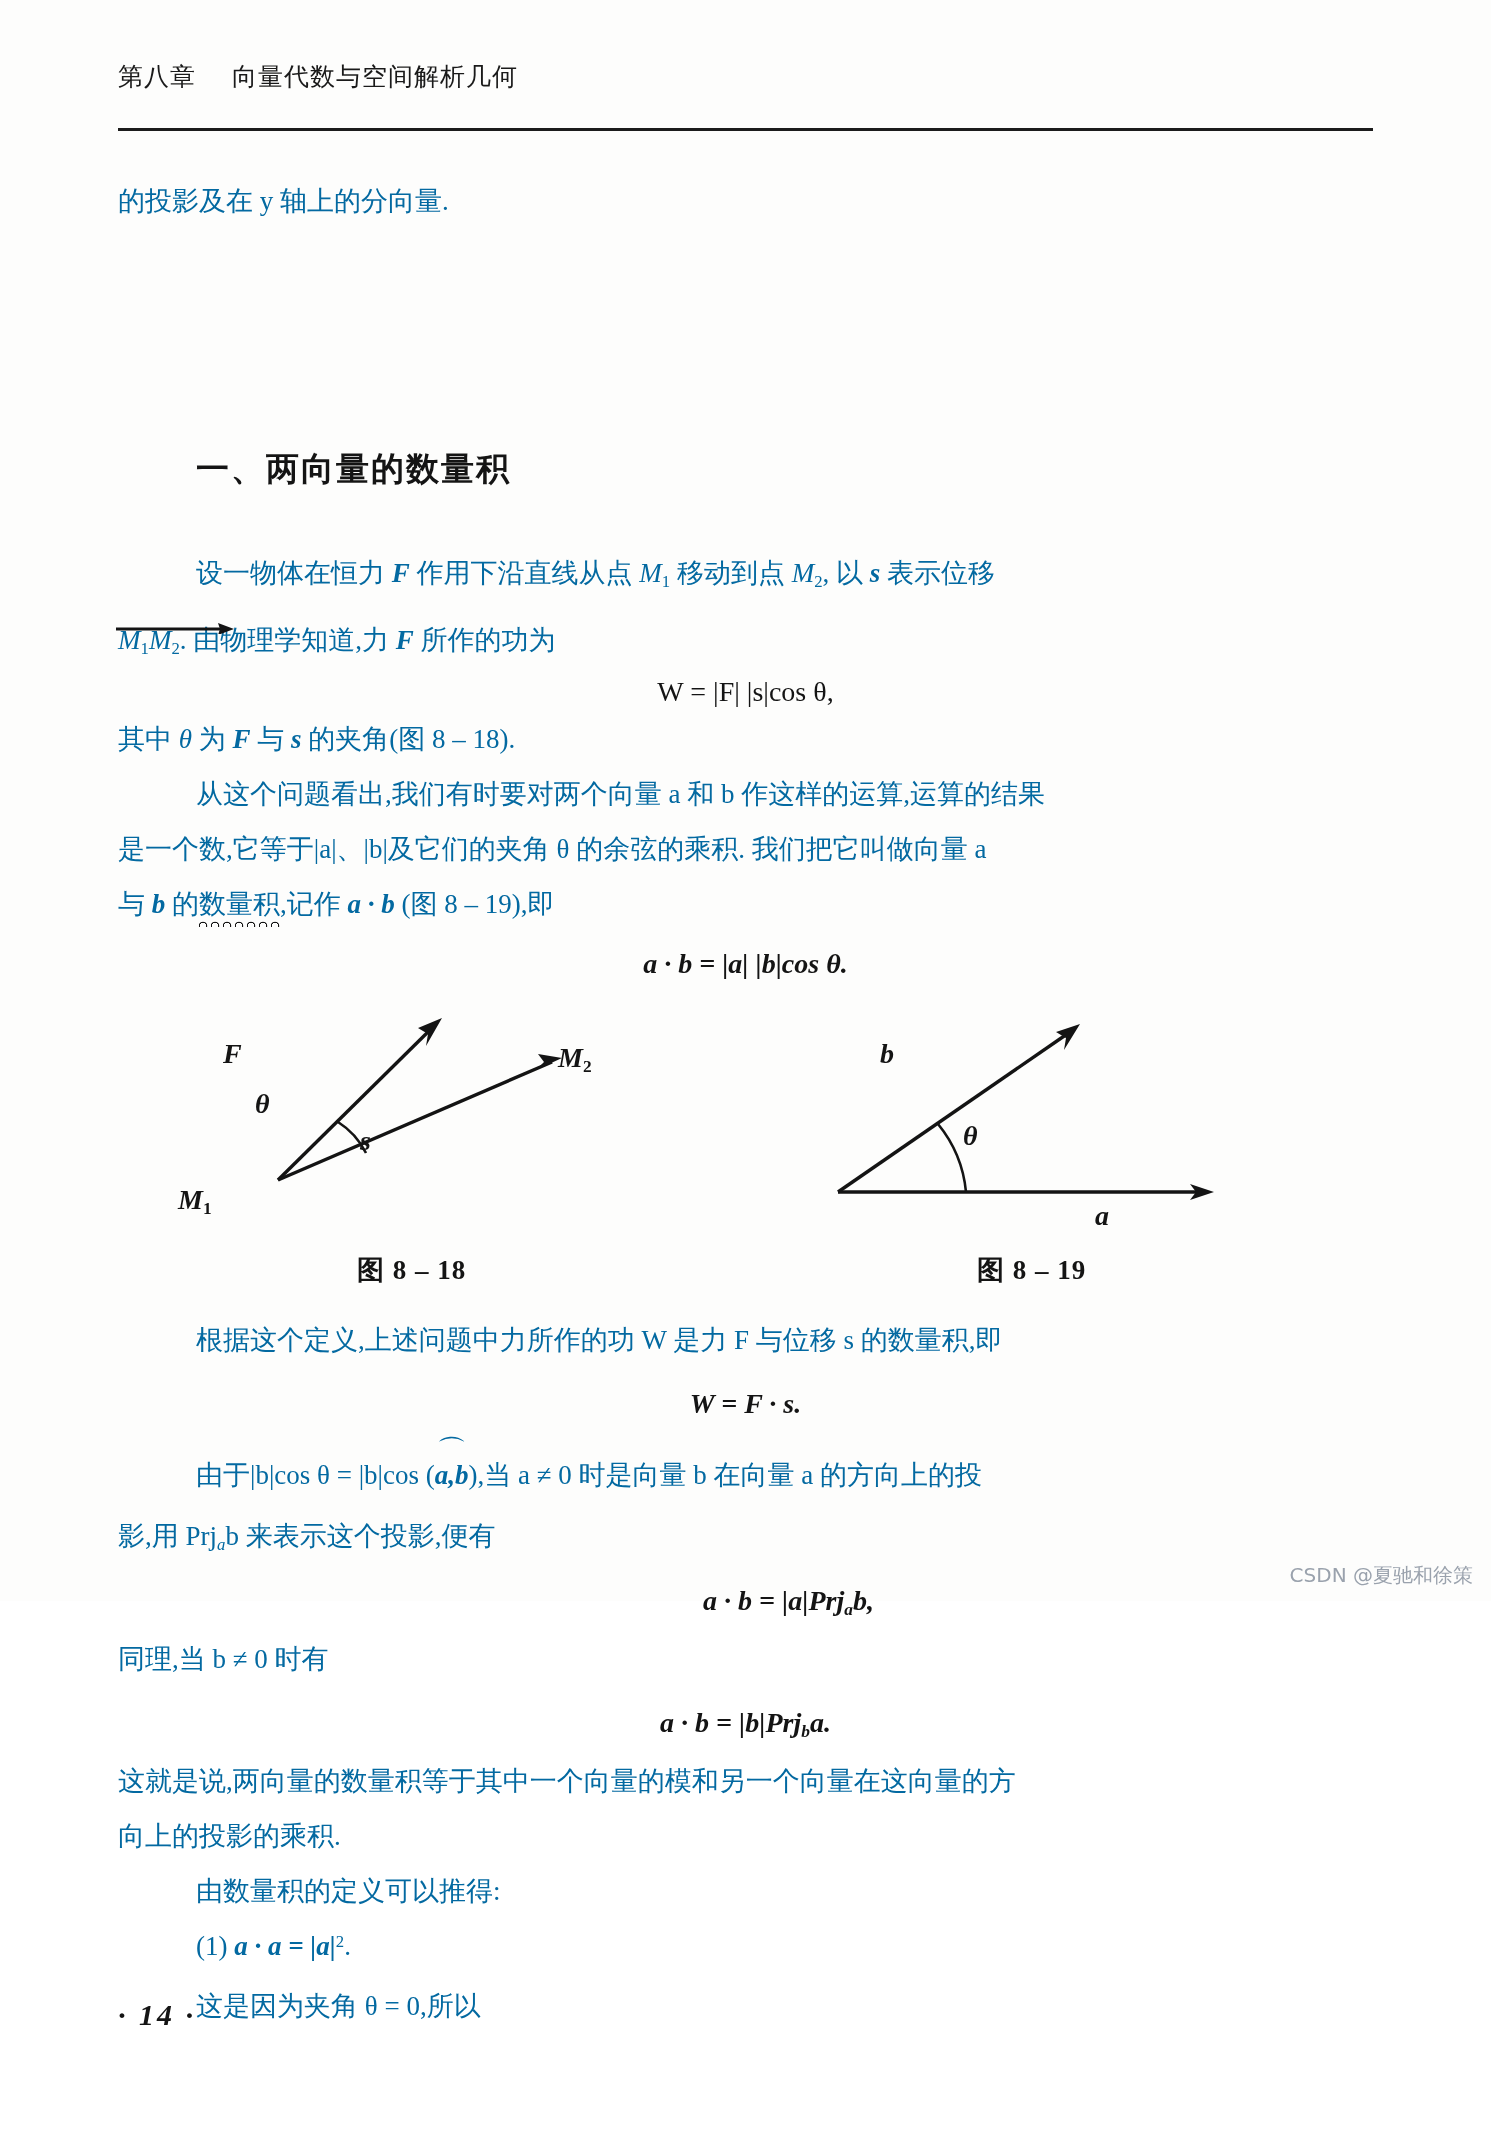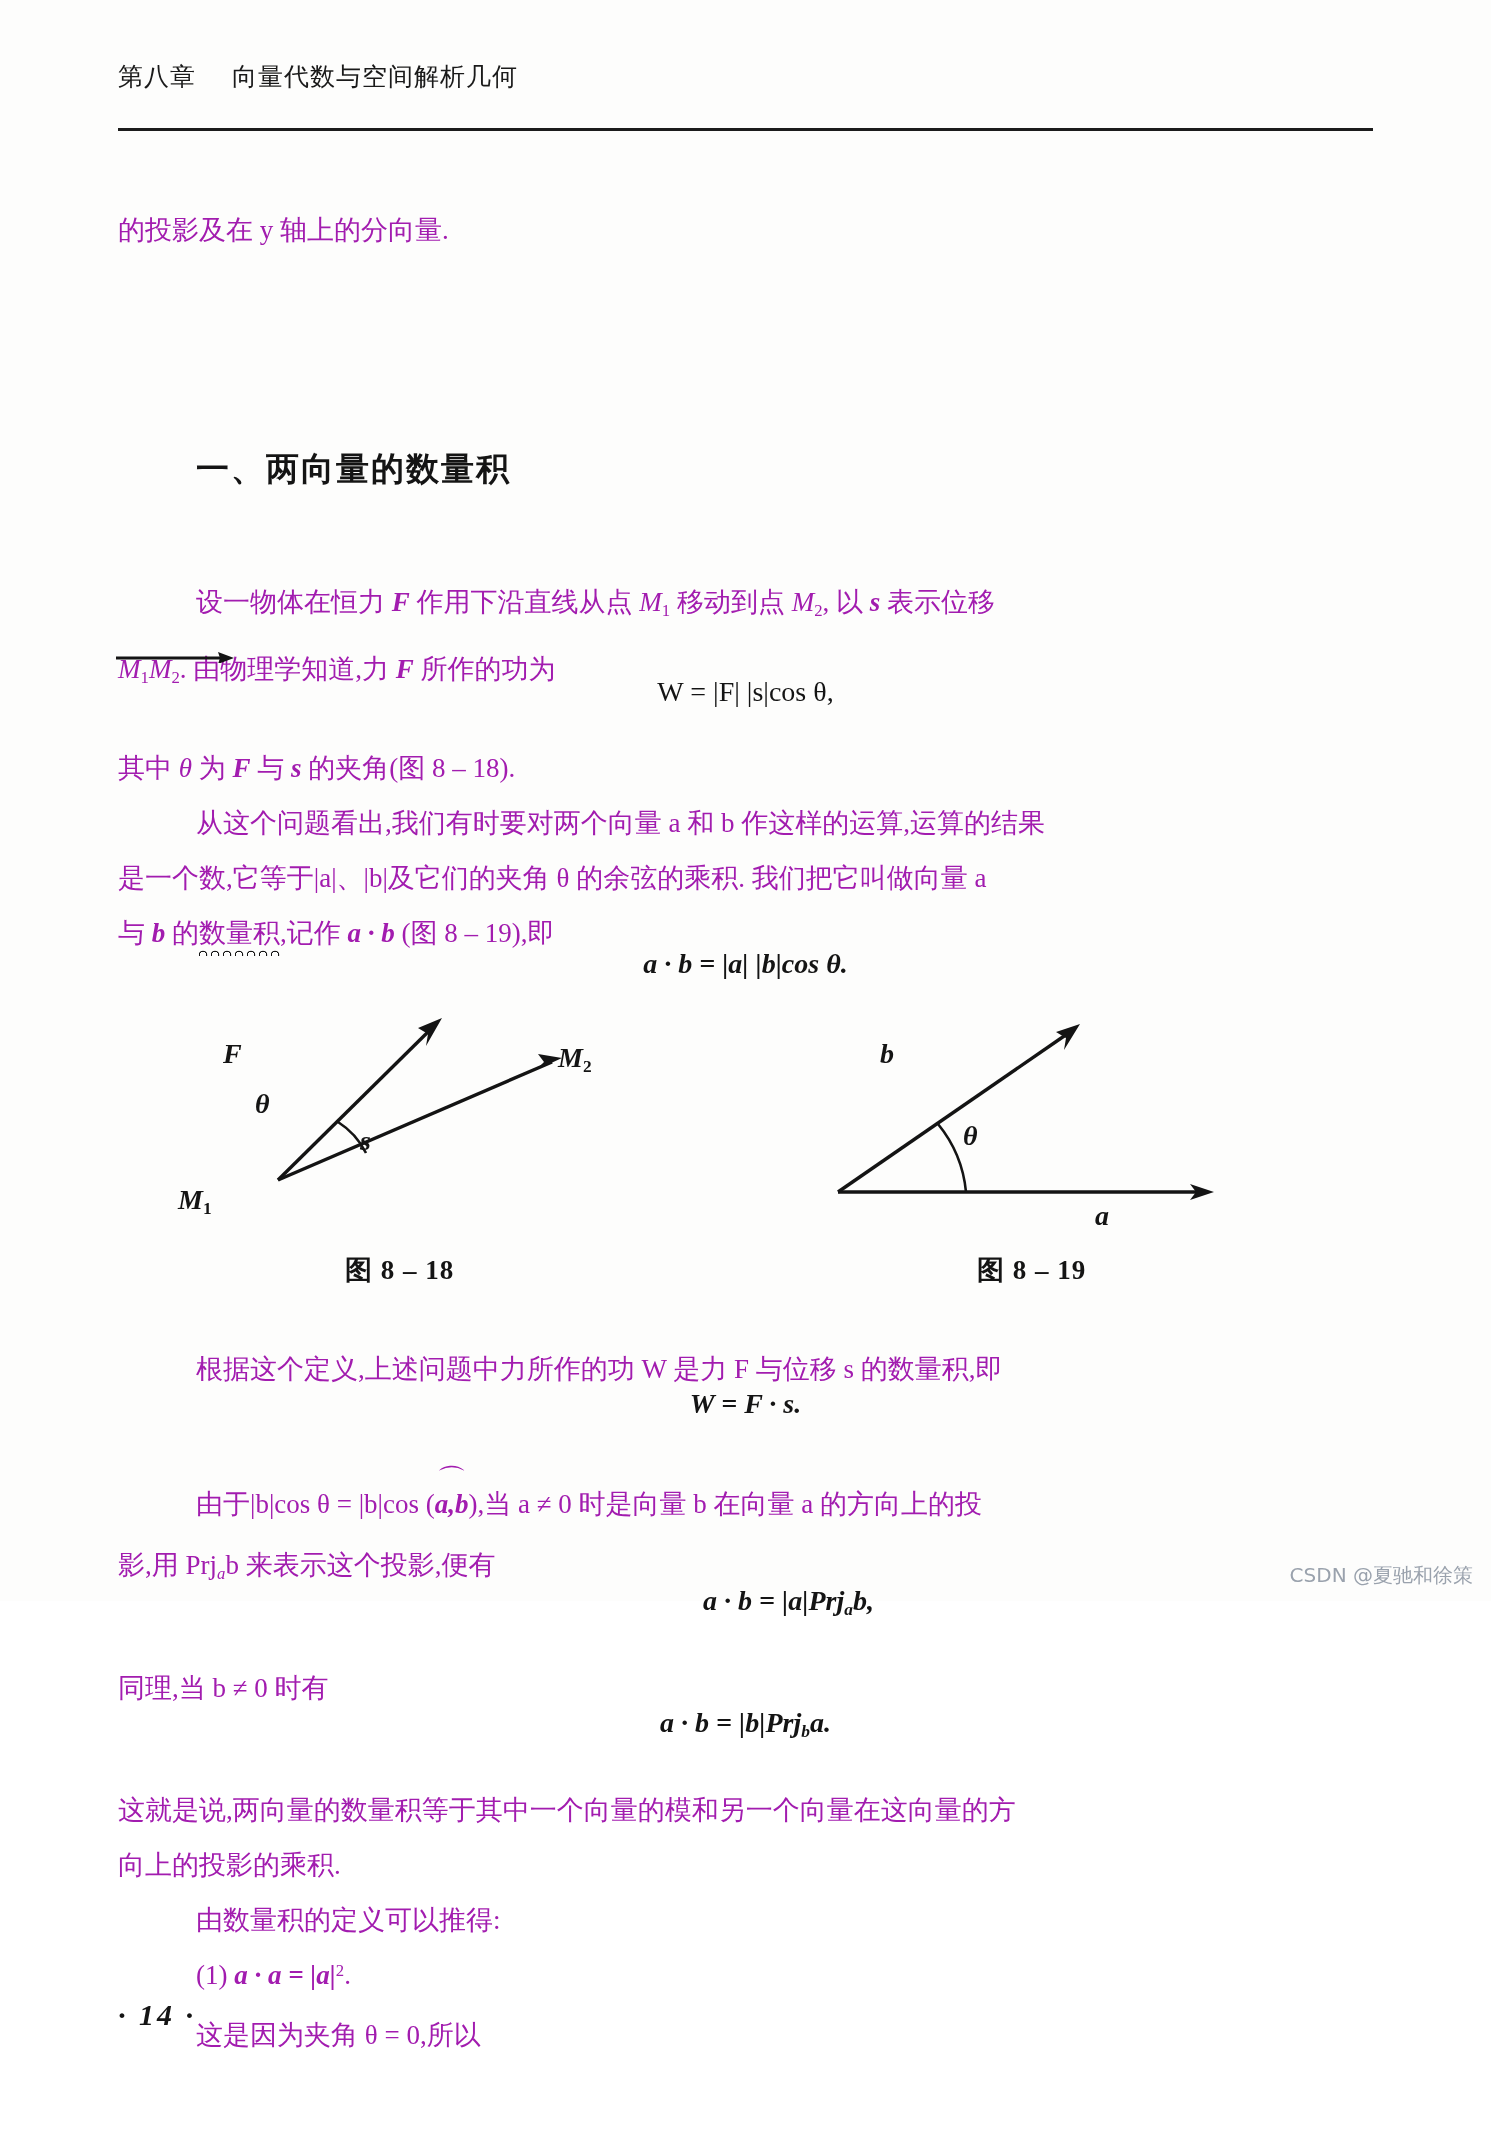--- a/index.html
+++ b/index.html
@@ -19,23 +19,22 @@
     font-size:25px; letter-spacing:1px; color:#1a1a1a;
   }
   .runhead .ch { margin-right:36px; }
   .rule {
     position:absolute; left:118px; top:128px; width:1255px; height:3px;
     background:#1c1c1c;
   }
 
   
   .body-line {
-    position:absolute; font-size:27px; line-height:1.0; color:#a21caf;
+    position:absolute; font-size:27px; line-height:1.0; color:#0369a1;
     white-space:nowrap;
-    margin-top:29px;
   }
   i.v { font-style:italic; }
   b.v { font-weight:bold; font-style:italic; }
   sub.s { font-size:0.62em; vertical-align:-0.28em; font-style:normal; }
   sup.s { font-size:0.62em; vertical-align:0.5em; font-style:normal; }
 
   
   .sec-title {
     position:absolute; left:0; top:280px; width:1491px; text-align:center;
     font-size:46px; font-weight:bold; letter-spacing:2px;
@@ -162,21 +161,21 @@
     <div class="fig-lab" style="left:63px; top:38px; position:absolute;">F</div>
     <div class="fig-lab" style="left:95px; top:88px; position:absolute;">θ</div>
     <div class="fig-lab" style="left:200px; top:125px; position:absolute;">s</div>
     <div class="fig-lab" style="left:18px; top:184px; position:absolute;">
       <span>M</span><sub class="s">1</sub>
     </div>
     <div class="fig-lab" style="left:398px; top:42px; position:absolute;">
       <span>M</span><sub class="s">2</sub>
     </div>
   </div>
-  <div class="fig-cap" style="left:345px; top:1252px;">图 8 – 18</div>
+  <div class="fig-cap" style="left:357px; top:1252px;">图 8 – 18</div>
 
   <div class="fig" style="left:820px; top:1000px;">
     <svg width="420" height="230" viewBox="0 0 420 230" xmlns="http://www.w3.org/2000/svg">
 
       <line x1="18" y1="192" x2="250" y2="32" stroke="#141414" stroke-width="3.4"></line>
       <polygon points="260,24 236,32 246,38 244,50" fill="#141414"></polygon>
 
       <line x1="18" y1="192" x2="382" y2="192" stroke="#141414" stroke-width="3.4"></line>
       <polygon points="394,192 370,184 376,192 370,200" fill="#141414"></polygon>
 

